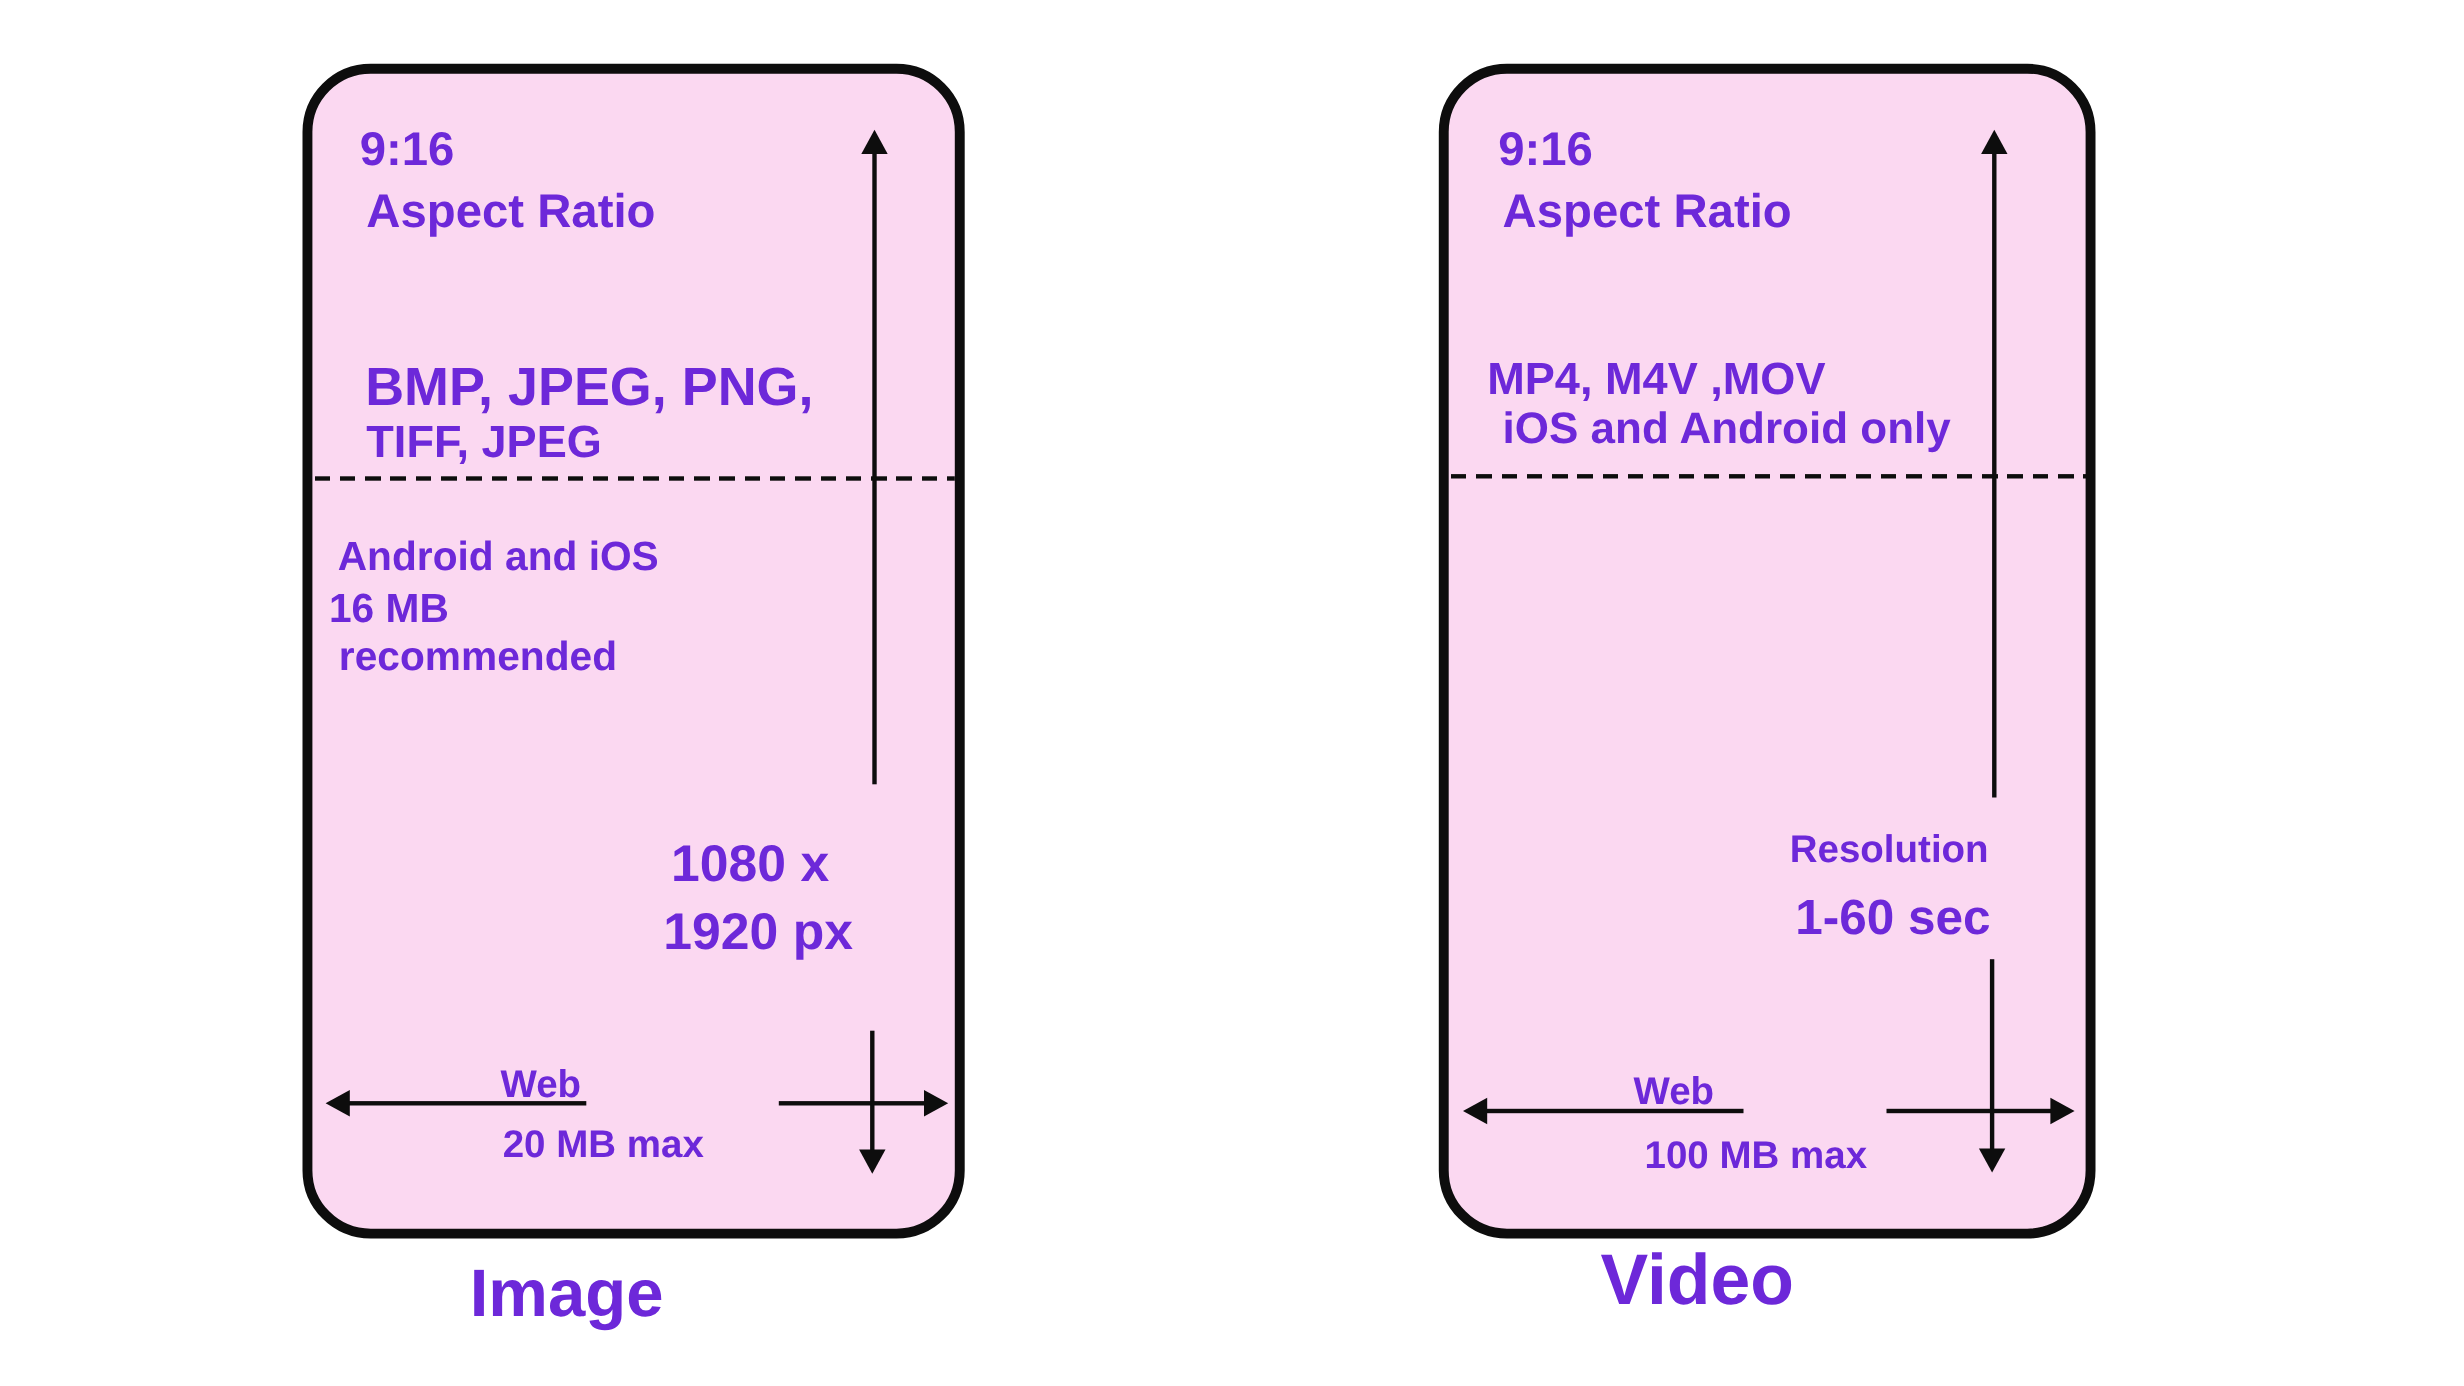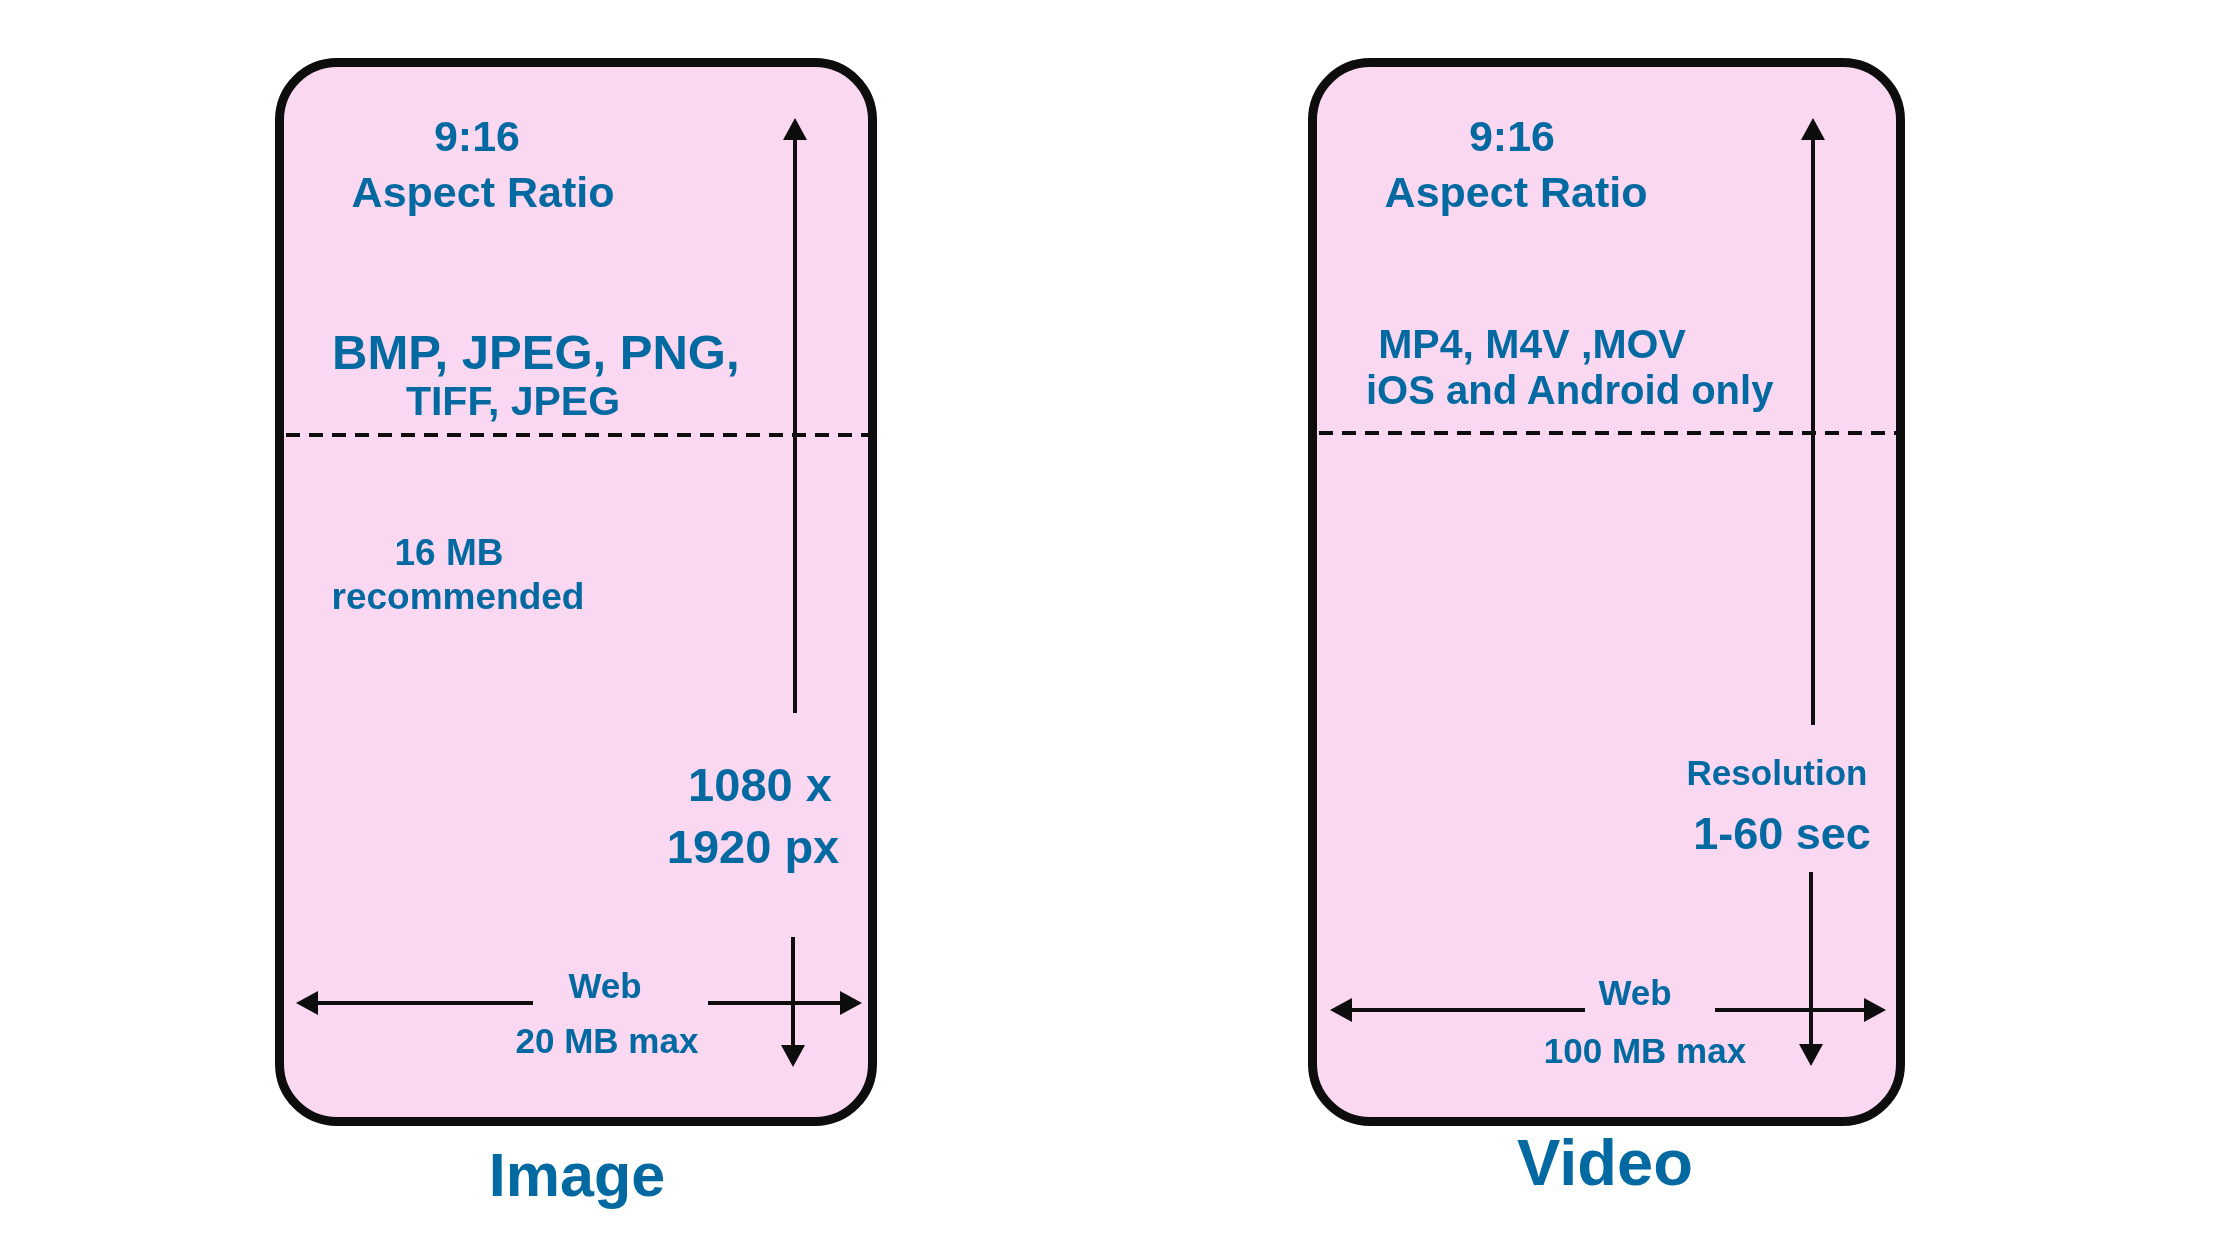--- a/index.html
+++ b/index.html
@@ -15,23 +15,22 @@
     background:#fbd8f1;
     border:9px solid #0d0d0d;
     border-radius:62px;
     box-sizing:border-box;
   }
   #card-image{left:275px;width:602px;}
   #card-video{left:1308px;width:597px;}
 
   .txt{
     position:absolute;
-    text-align:center;
     font-weight:700;
-    color:#0369a1;
+    color:#6d28d9;
     white-space:nowrap;
     line-height:1.15;
   }
   
   .vline{position:absolute;width:4px;background:#0d0d0d;}
   .hline{position:absolute;height:4px;background:#0d0d0d;}
   .tri{position:absolute;width:0;height:0;border-style:solid;}
   .tri-up{border-width:0 12px 22px 12px;border-color:transparent transparent #0d0d0d transparent;}
   .tri-down{border-width:22px 12px 0 12px;border-color:#0d0d0d transparent transparent transparent;}
   .tri-left{border-width:12px 22px 12px 0;border-color:transparent #0d0d0d transparent transparent;}
@@ -92,20 +91,21 @@
   <div id="card-image" class="card"></div>
 
   <div class="txt li-ratio">9:16</div>
   <div class="txt li-ratio-label">Aspect Ratio</div>
 
   <div class="txt li-fmt1">BMP, JPEG, PNG,</div>
   <div class="txt li-fmt2">TIFF, JPEG</div>
 
   <div class="dash li-dash"></div>
 
+  <div class="txt li-plat1">Android and iOS</div>
   <div class="txt li-plat2">16 MB</div>
   <div class="txt li-plat3">recommended</div>
 
   <div class="vline li-vline-up"></div>
   <div class="tri tri-up li-tri-up"></div>
 
   <div class="txt li-res1">1080 x</div>
   <div class="txt li-res2">1920 px</div>
 
   <div class="vline li-vline-down"></div>

